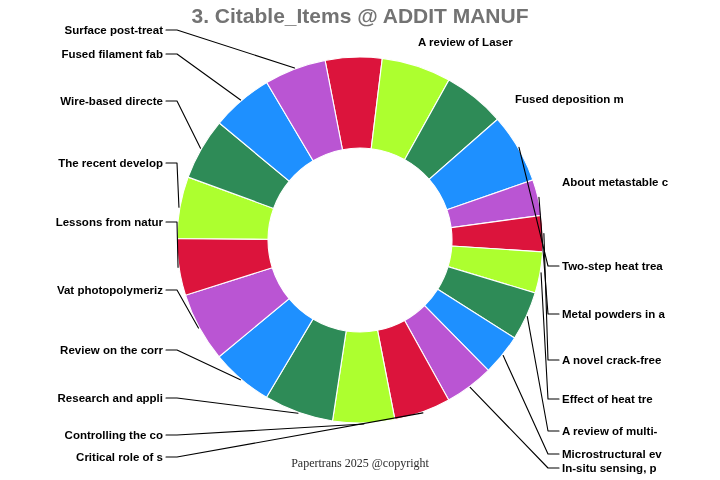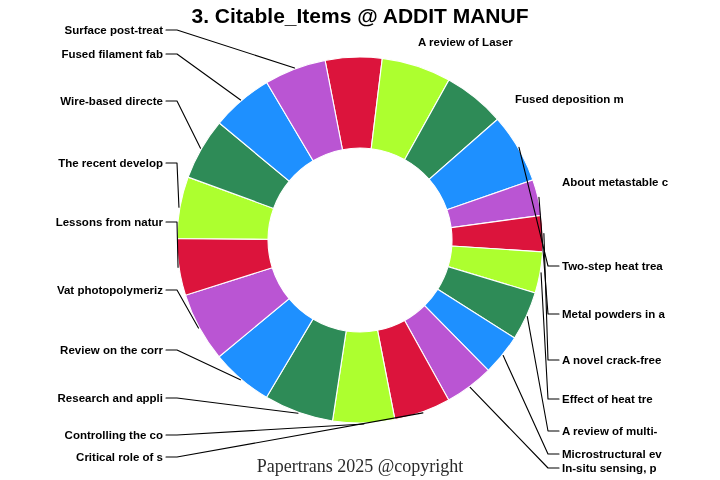--- a/index.html
+++ b/index.html
@@ -11,29 +11,29 @@
     position:relative;
   }
   #stage{position:absolute;inset:0;width:720px;height:480px;}
   #chart-title{
     position:absolute;
     left:0;right:0;top:4px;
     text-align:center;
     font-family:"Liberation Sans",sans-serif;
     font-size:21px;
     font-weight:bold;
-    color:#000000;
+    color:#737373;
     letter-spacing:0px;
   }
   #footer-note{
     position:absolute;
     left:0;right:0;top:456px;
     text-align:center;
     font-family:"Liberation Serif",serif;
-    font-size:18px;
+    font-size:12px;
     color:#2b2b2b;
   }
   svg#donut-svg{position:absolute;left:0;top:0;width:720px;height:480px;}
   .slice{stroke:#ffffff;stroke-width:1.1px;}
   .leader{stroke:#000000;stroke-width:1.1px;fill:none;stroke-linecap:round;stroke-linejoin:round;}
   .slice-label{
     font-family:"Liberation Sans",sans-serif;
     font-size:11.5px;
     font-weight:bold;
     fill:#000000;

